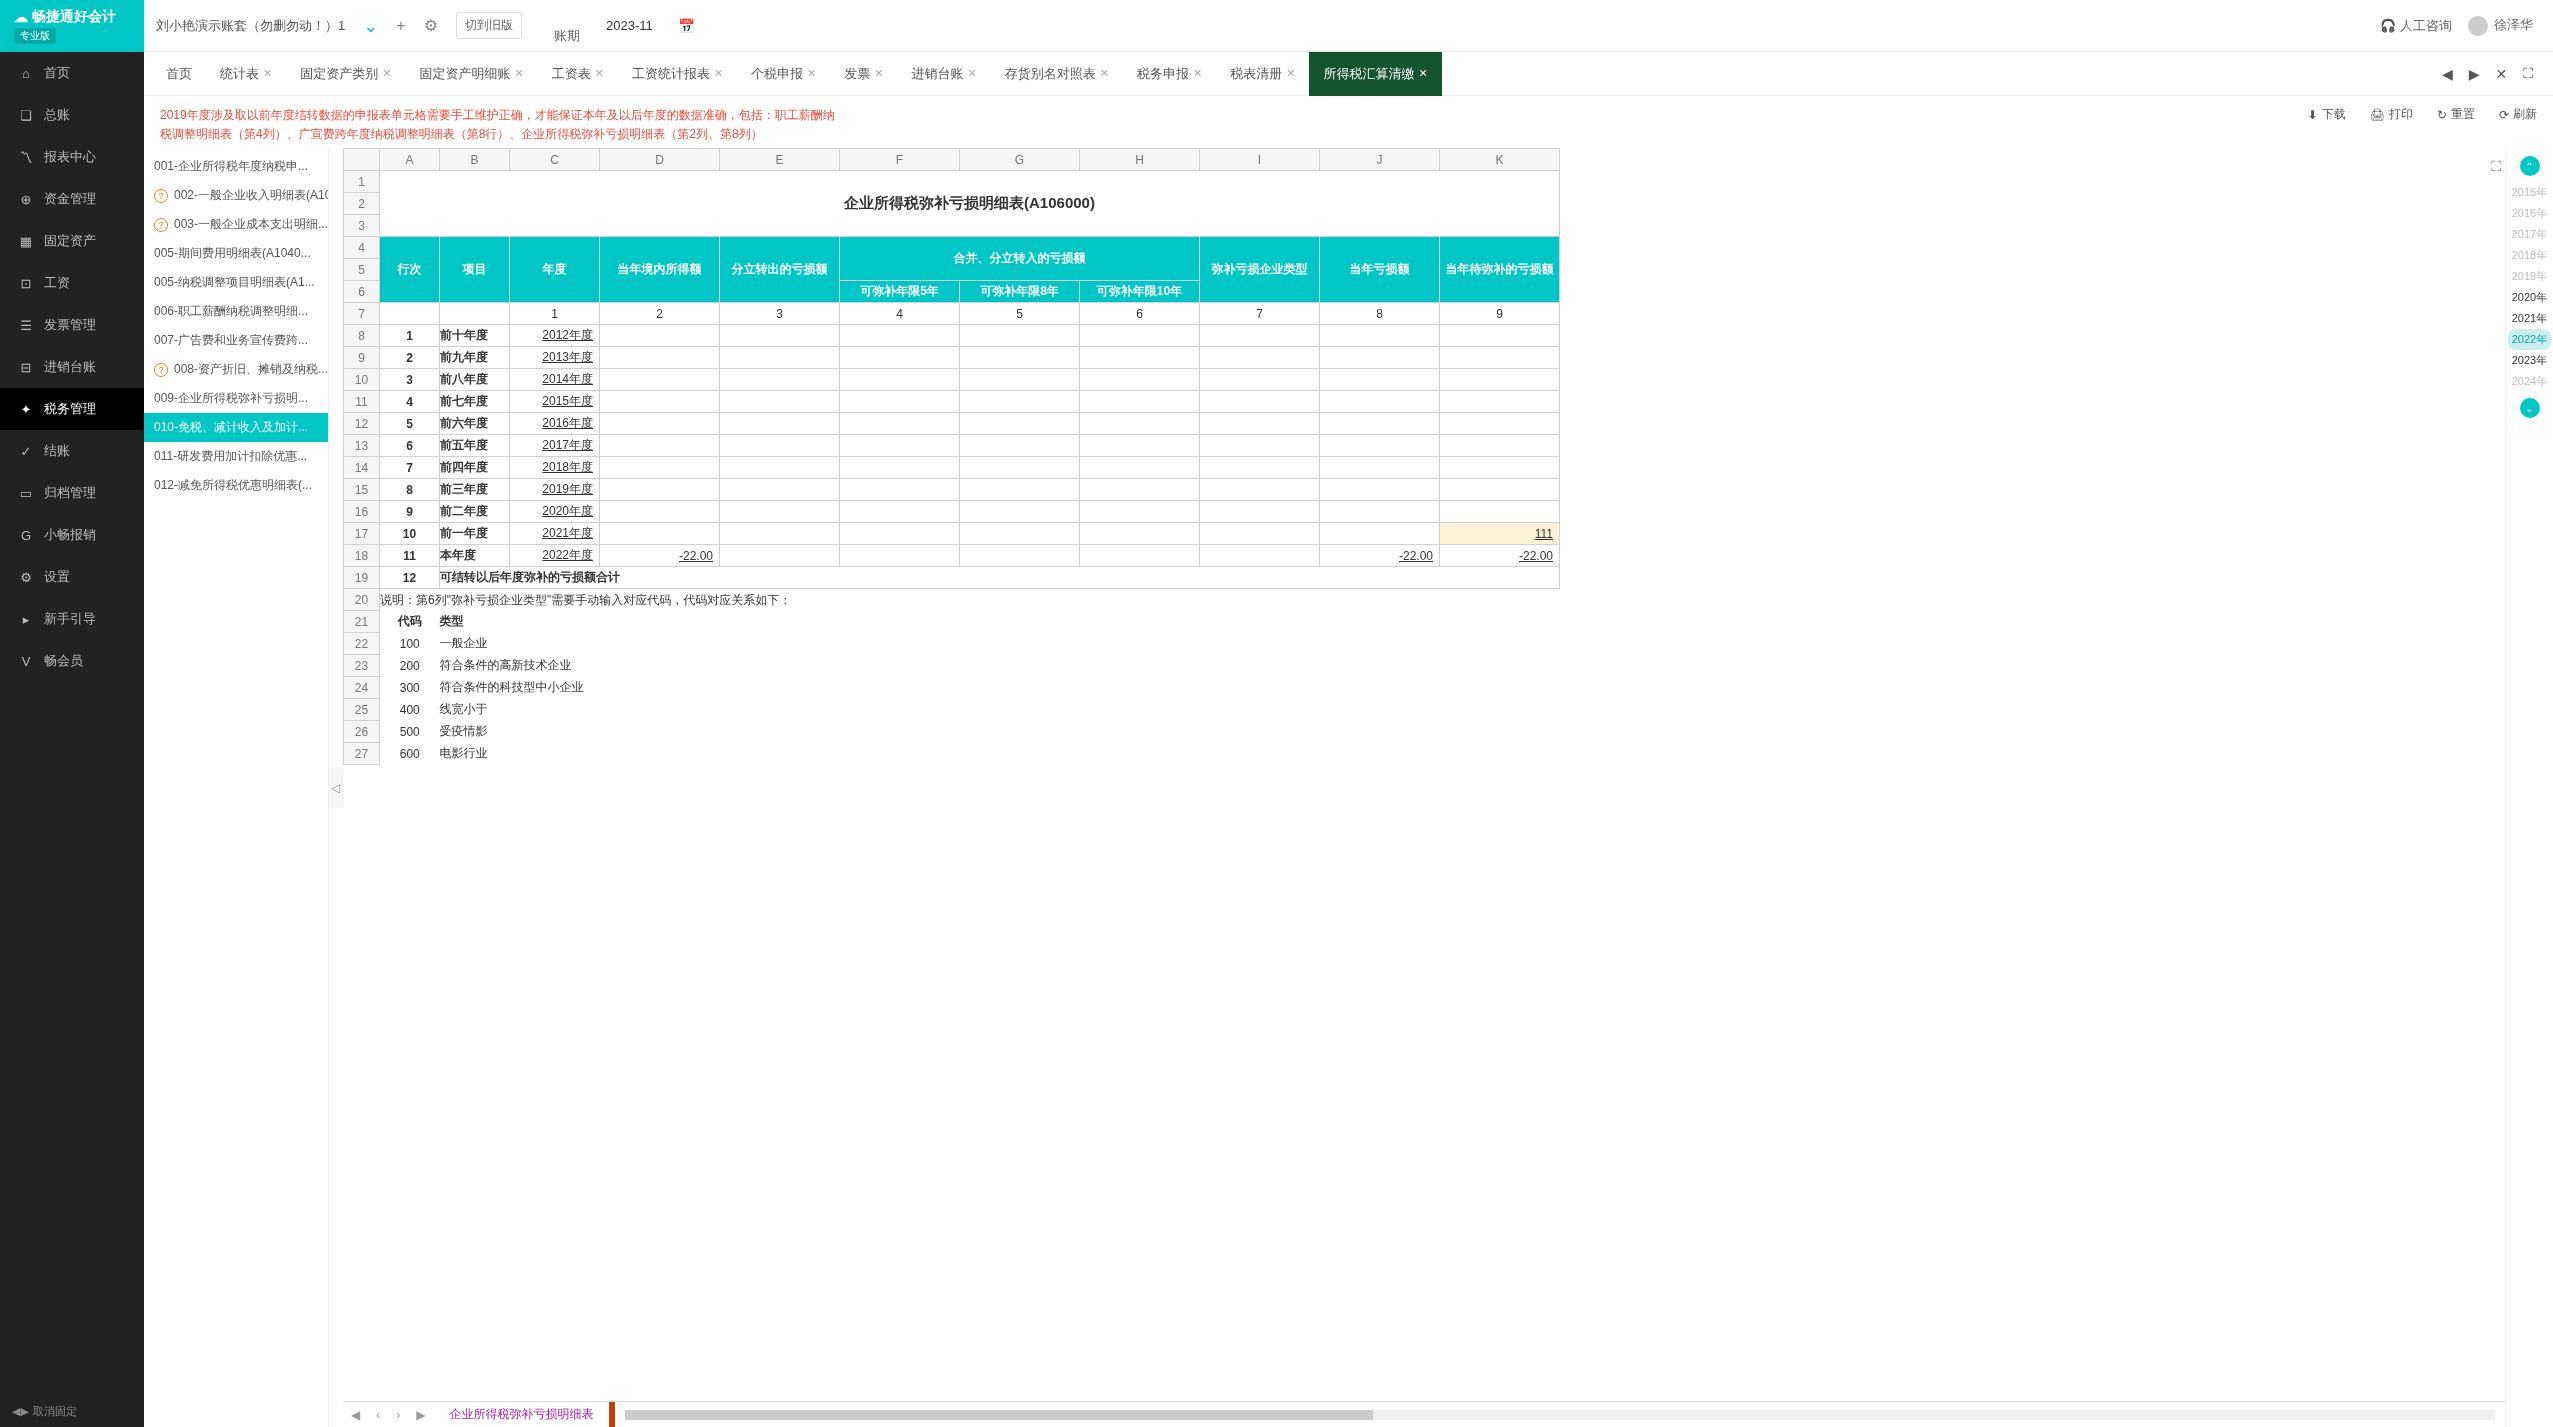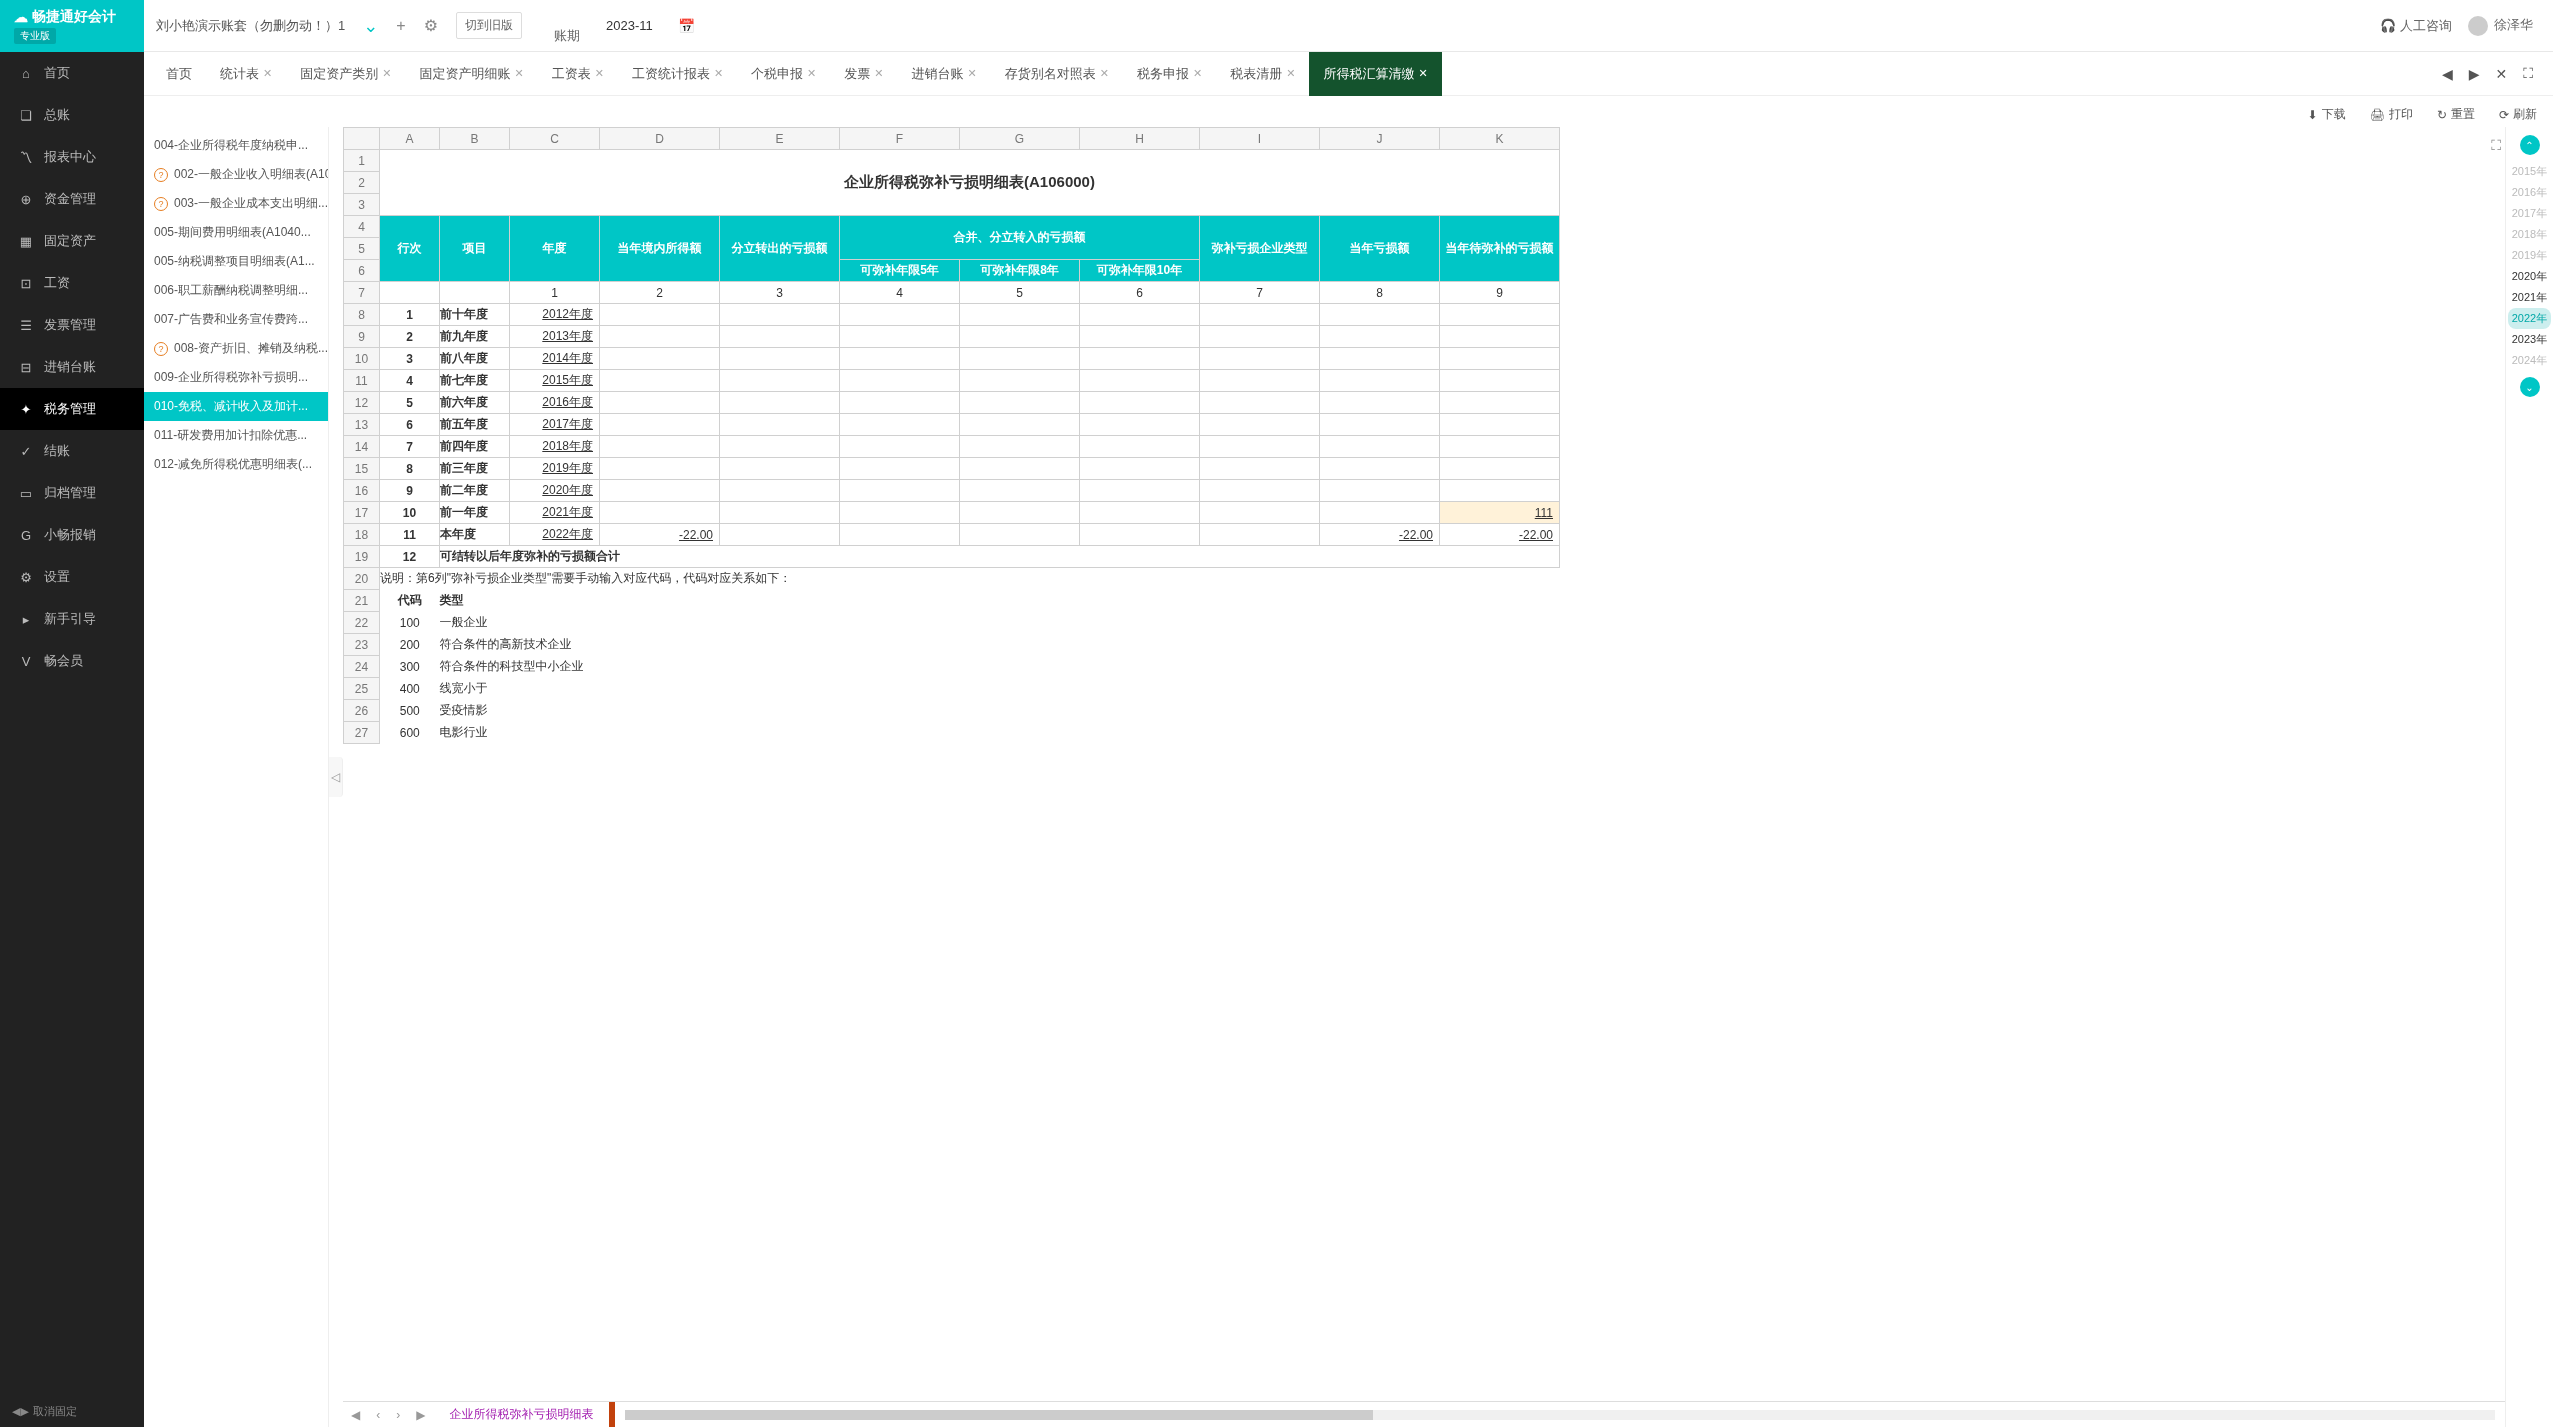--- a/index.html
+++ b/index.html
@@ -222,31 +222,32 @@
           </div>
         <div class="tabctrl">
           <span>◀</span>
           <span>▶</span>
           <span>✕</span>
           <span>⛶</span>
         </div>
       </div>
 
       <div class="msgbar">
+        <div class="warn">2019年度涉及取以前年度结转数据的申报表单元格需要手工维护正确，才能保证本年及以后年度的数据准确，包括：职工薪酬纳税调整明细表（第4列）、广宣费跨年度纳税调整明细表（第8行）、企业所得税弥补亏损明细表（第2列、第8列）</div>
         <div class="actions">
           <span>⬇ <span>下载</span></span>
           <span>🖨 <span>打印</span></span>
           <span>↻ <span>重置</span></span>
           <span>⟳ <span>刷新</span></span>
         </div>
       </div>
 
       <div class="content">
         <div class="tree" id="tree">
-            <div class="node">004-企业所得税年度纳税申...</div>
+            <div class="node">001-企业所得税年度纳税申...</div>
             <div class="node q">002-一般企业收入明细表(A10...</div>
             <div class="node q">003-一般企业成本支出明细...</div>
             <div class="node">005-期间费用明细表(A1040...</div>
             <div class="node">005-纳税调整项目明细表(A1...</div>
             <div class="node">006-职工薪酬纳税调整明细...</div>
             <div class="node">007-广告费和业务宣传费跨...</div>
             <div class="node q">008-资产折旧、摊销及纳税...</div>
             <div class="node">009-企业所得税弥补亏损明...</div>
             <div class="node active">010-免税、减计收入及加计...</div>
             <div class="node">011-研发费用加计扣除优惠...</div>

